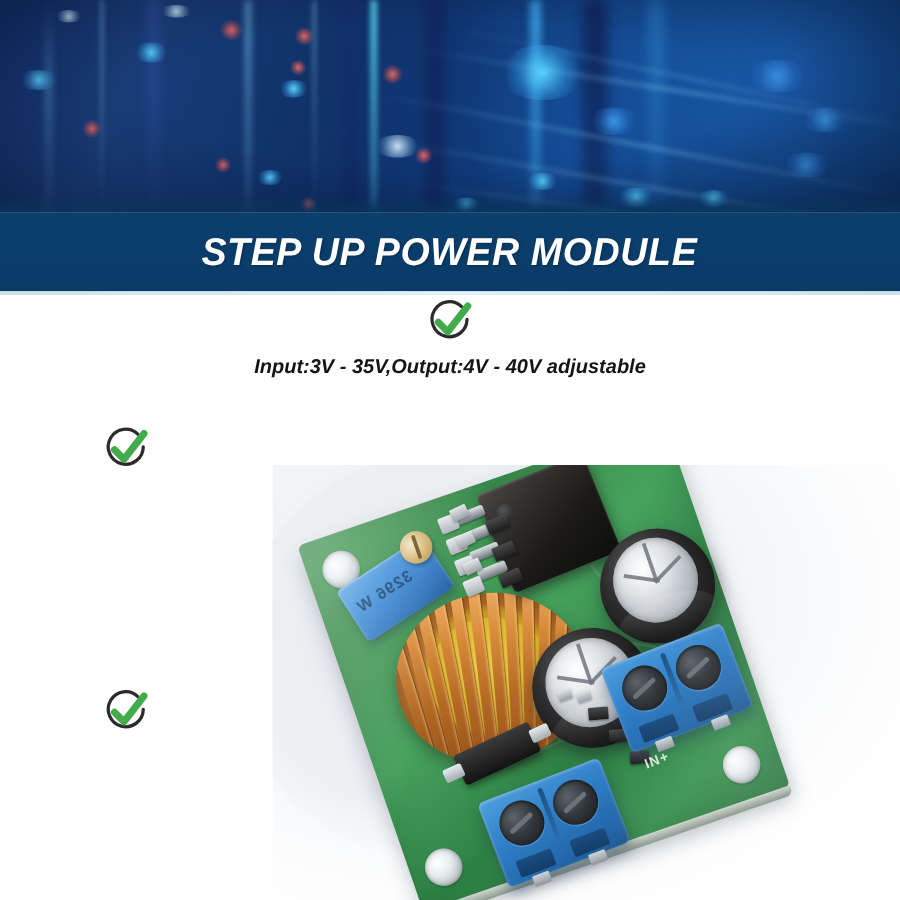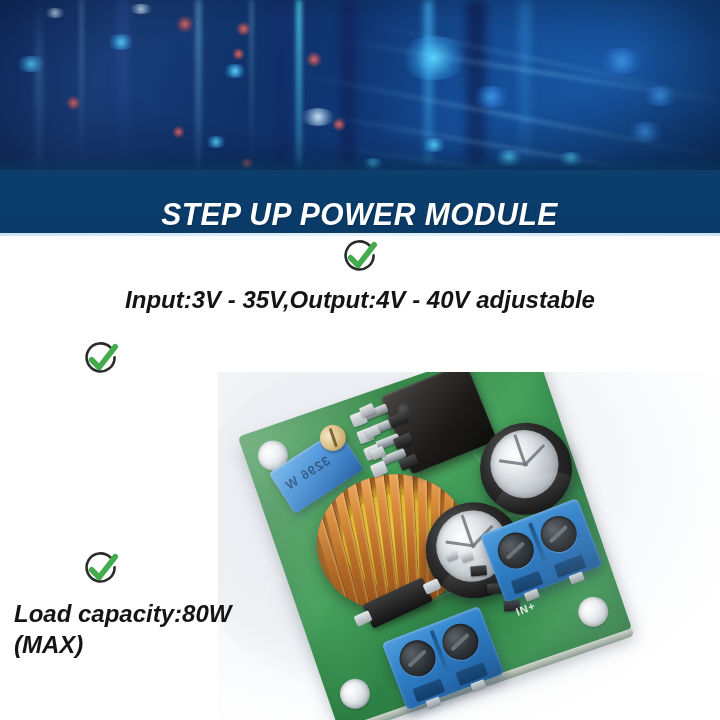--- a/index.html
+++ b/index.html
@@ -55,21 +55,21 @@
 
   .hero-fadebtm { position:absolute; left:0; right:0; bottom:0; height:14px;
       background:linear-gradient(180deg,rgba(8,40,80,0),rgba(10,52,92,.85)); }
   .hero-vignette { position:absolute; inset:0;
       background:radial-gradient(ellipse at 50% 45%, rgba(0,0,0,0) 45%, rgba(2,12,34,.45) 100%); }
 
   
   .banner {
     position:absolute; left:0; top:170px; width:720px; height:63px;
     background:linear-gradient(180deg,#0c3f6e 0%, #0b3d6b 55%, #0a3a66 100%);
-    display:flex; align-items:flex-end; justify-content:center;
+    display:flex; align-items:center; justify-content:center;
   }
   .banner-title {
     color:#ffffff;
     font-size:31px;
     font-weight:bold;
     font-style:italic;
     letter-spacing:.5px;
     white-space:nowrap;
     text-shadow:1px 1px 2px rgba(0,0,0,.25);
     transform:scaleX(0.97);
@@ -280,21 +280,21 @@
   }
   .diode::before{ content:""; position:absolute; left:-13px; top:7px; width:16px; height:11px;
     background:linear-gradient(180deg,#e6eaed,#a3abb0); border-radius:2px; }
   .diode::after{ content:""; position:absolute; right:-13px; top:7px; width:16px; height:11px;
     background:linear-gradient(180deg,#e6eaed,#a3abb0); border-radius:2px; }
 
   
   .feature { position:absolute; }
   .check-icon { position:relative; width:42px; height:42px; }
   .feat-text {
-    font-size:24px; font-weight:bold; font-style:italic;
+    font-size:16px; font-weight:bold; font-style:italic;
     color:#141414; line-height:1.30; white-space:pre-line;
     font-family:"Liberation Sans", sans-serif;
   }
 
   .f1 { left:0; top:236px; width:720px; text-align:center; }
   .f1 .check-icon { margin:0 auto; }
   .f1 .feat-text { margin-top:6px; }
 
   .f2 { left:14px; top:338px; width:250px; }
   .f2 .check-icon { margin-left:66px; }
@@ -489,15 +489,13 @@
   </div>
 </div>
 
 <div class="feature f3">
   <div class="check-icon">
     <svg width="42" height="42" viewBox="0 0 42 42">
       <path d="M30.5 9.5 A14 14 0 1 0 34.6 19.4" fill="none" stroke="#2b2b2b" stroke-width="2.6" stroke-linecap="round"></path>
       <path d="M11.6 21.8 L19.2 29.4 L35.2 8.8" fill="none" stroke="#42ab4b" stroke-width="5.6" stroke-linecap="round" stroke-linejoin="round"></path>
     </svg>
   </div>
-  <div class="feat-text">Load capacity:80W
-(MAX)</div>
 </div>
 
 </body></html>

